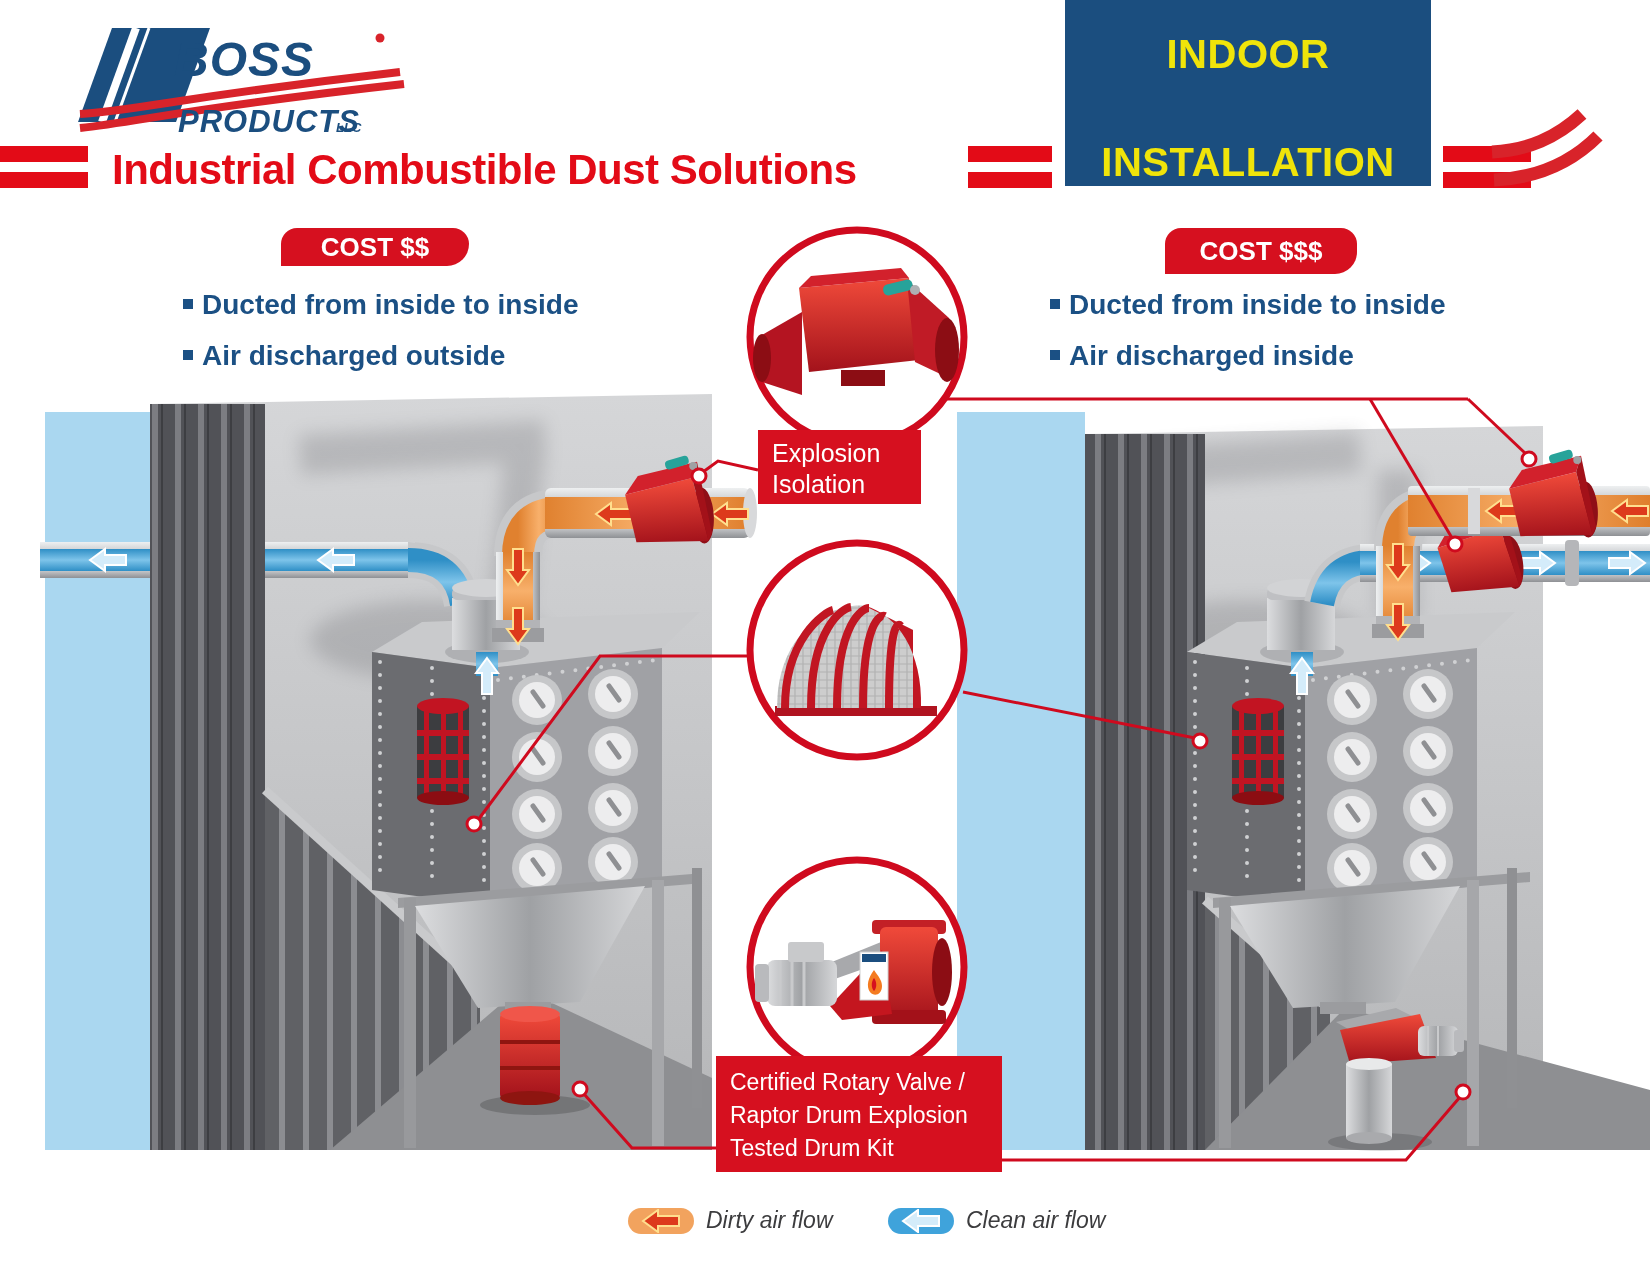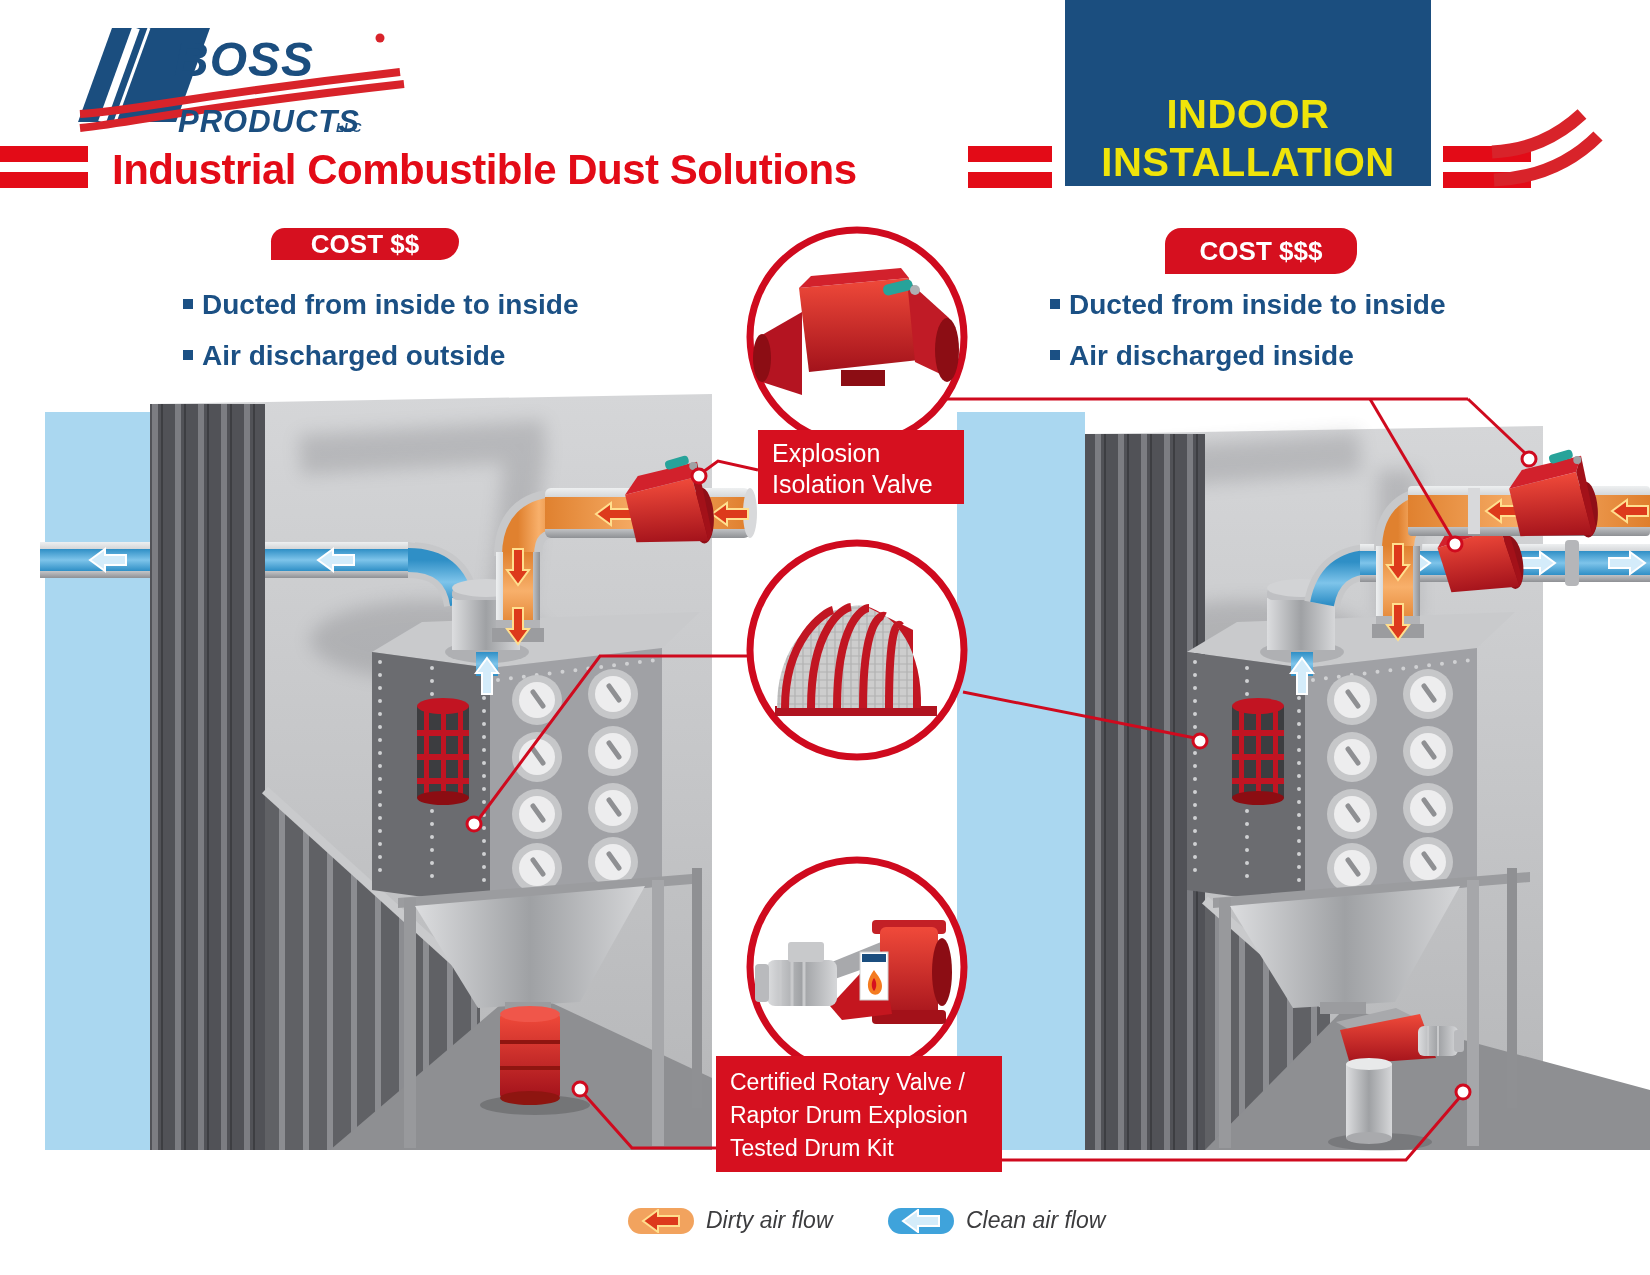--- a/index.html
+++ b/index.html
@@ -5,34 +5,34 @@
   html,body{margin:0;padding:0;background:#fff;}
   .stage{position:relative;width:1650px;height:1275px;background:#ffffff;overflow:hidden;
          font-family:"Liberation Sans",sans-serif;padding-left:48px;}
   .abs{position:absolute;}
   .scene-svg{position:absolute;left:0;top:0;}
 
   
   .title{left:112px;top:146px;font-size:42px;font-weight:bold;color:#e30b17;letter-spacing:-0.5px;white-space:nowrap;}
   .bar{background:#e30b17;height:16px;}
   .banner{left:1065px;top:0;width:366px;height:186px;background:#1b4e7f;display:flex;flex-direction:column;
-          align-items:center;justify-content:flex-end;padding-top:30px;box-sizing:border-box;}
+          align-items:center;justify-content:space-between;padding-top:30px;box-sizing:border-box;}
   .banner div{color:#f0e40a;font-size:40px;font-weight:bold;line-height:48px;letter-spacing:0.5px;}
 
   
   .badge{background:#d6101f;color:#fff;font-size:26px;font-weight:bold;display:flex;align-items:center;
          justify-content:center;border-radius:16px 16px 22px 0;}
   .bullets{display:flex;flex-direction:column;gap:18px;}
   .bullet-row{display:flex;align-items:flex-start;}
   .sq{width:10px;height:10px;background:#1b5084;margin:11px 9px 0 0;flex:0 0 auto;}
   .btxt{color:#1b5084;font-size:28px;font-weight:bold;line-height:33px;white-space:nowrap;}
 
   
   .callout-label{background:#d6101f;color:#fff;box-sizing:border-box;}
-  .cl1{left:758px;top:430px;width:206px;height:74px;padding:8px 0 0 14px;font-size:25px;line-height:31px;}
+  .cl1{left:758px;top:430px;width:163px;height:74px;padding:8px 0 0 14px;font-size:25px;line-height:31px;}
   .cl2{left:758px;top:747px;width:206px;height:76px;padding:8px 0 0 14px;font-size:25px;line-height:31px;}
   .cl3{left:716px;top:1056px;width:286px;height:116px;padding:10px 0 0 14px;font-size:23px;line-height:33px;}
 
   
   .pill{border-radius:13px;display:flex;align-items:center;justify-content:center;}
   .legend-txt{font-size:23px;font-style:italic;color:#3c3c3e;white-space:nowrap;}
 
   .riv{stroke:#d0d1d3;stroke-width:4;stroke-dasharray:0 13;stroke-linecap:round;fill:none;}
   .dirtyA{fill:#dd3a1c;stroke:#ffdf8e;stroke-width:2;}
   .cleanA{fill:#d4ecfa;stroke:#ffffff;stroke-width:2;}
@@ -454,21 +454,21 @@
     <div>INSTALLATION</div>
   </div>
 
   <div class="abs bar" style="left:1443px;top:146px;width:88px;"></div>
   <div class="abs bar" style="left:1443px;top:172px;width:88px;"></div>
   <svg class="abs" style="left:1490px;top:100px;" width="160" height="100" viewBox="0 0 160 100">
     <path d="M2,52 C38,50 66,38 92,14" stroke="#d8232a" stroke-width="13" fill="none"></path>
     <path d="M4,80 C48,78 82,62 108,36" stroke="#d8232a" stroke-width="13" fill="none"></path>
   </svg>
 
-  <div class="abs badge" style="left:271px;top:228px;width:188px;height:32px;">COST $$</div>
+  <div class="abs badge" style="left:281px;top:228px;width:188px;height:38px;">COST $$</div>
   <div class="abs bullets" style="left:183px;top:288px;">
     <div class="bullet-row">
       <span class="sq"></span>
       <span class="btxt">Ducted from inside to inside</span>
     </div>
     <div class="bullet-row">
       <span class="sq"></span>
       <span class="btxt">Air discharged outside</span>
     </div>
   </div>

